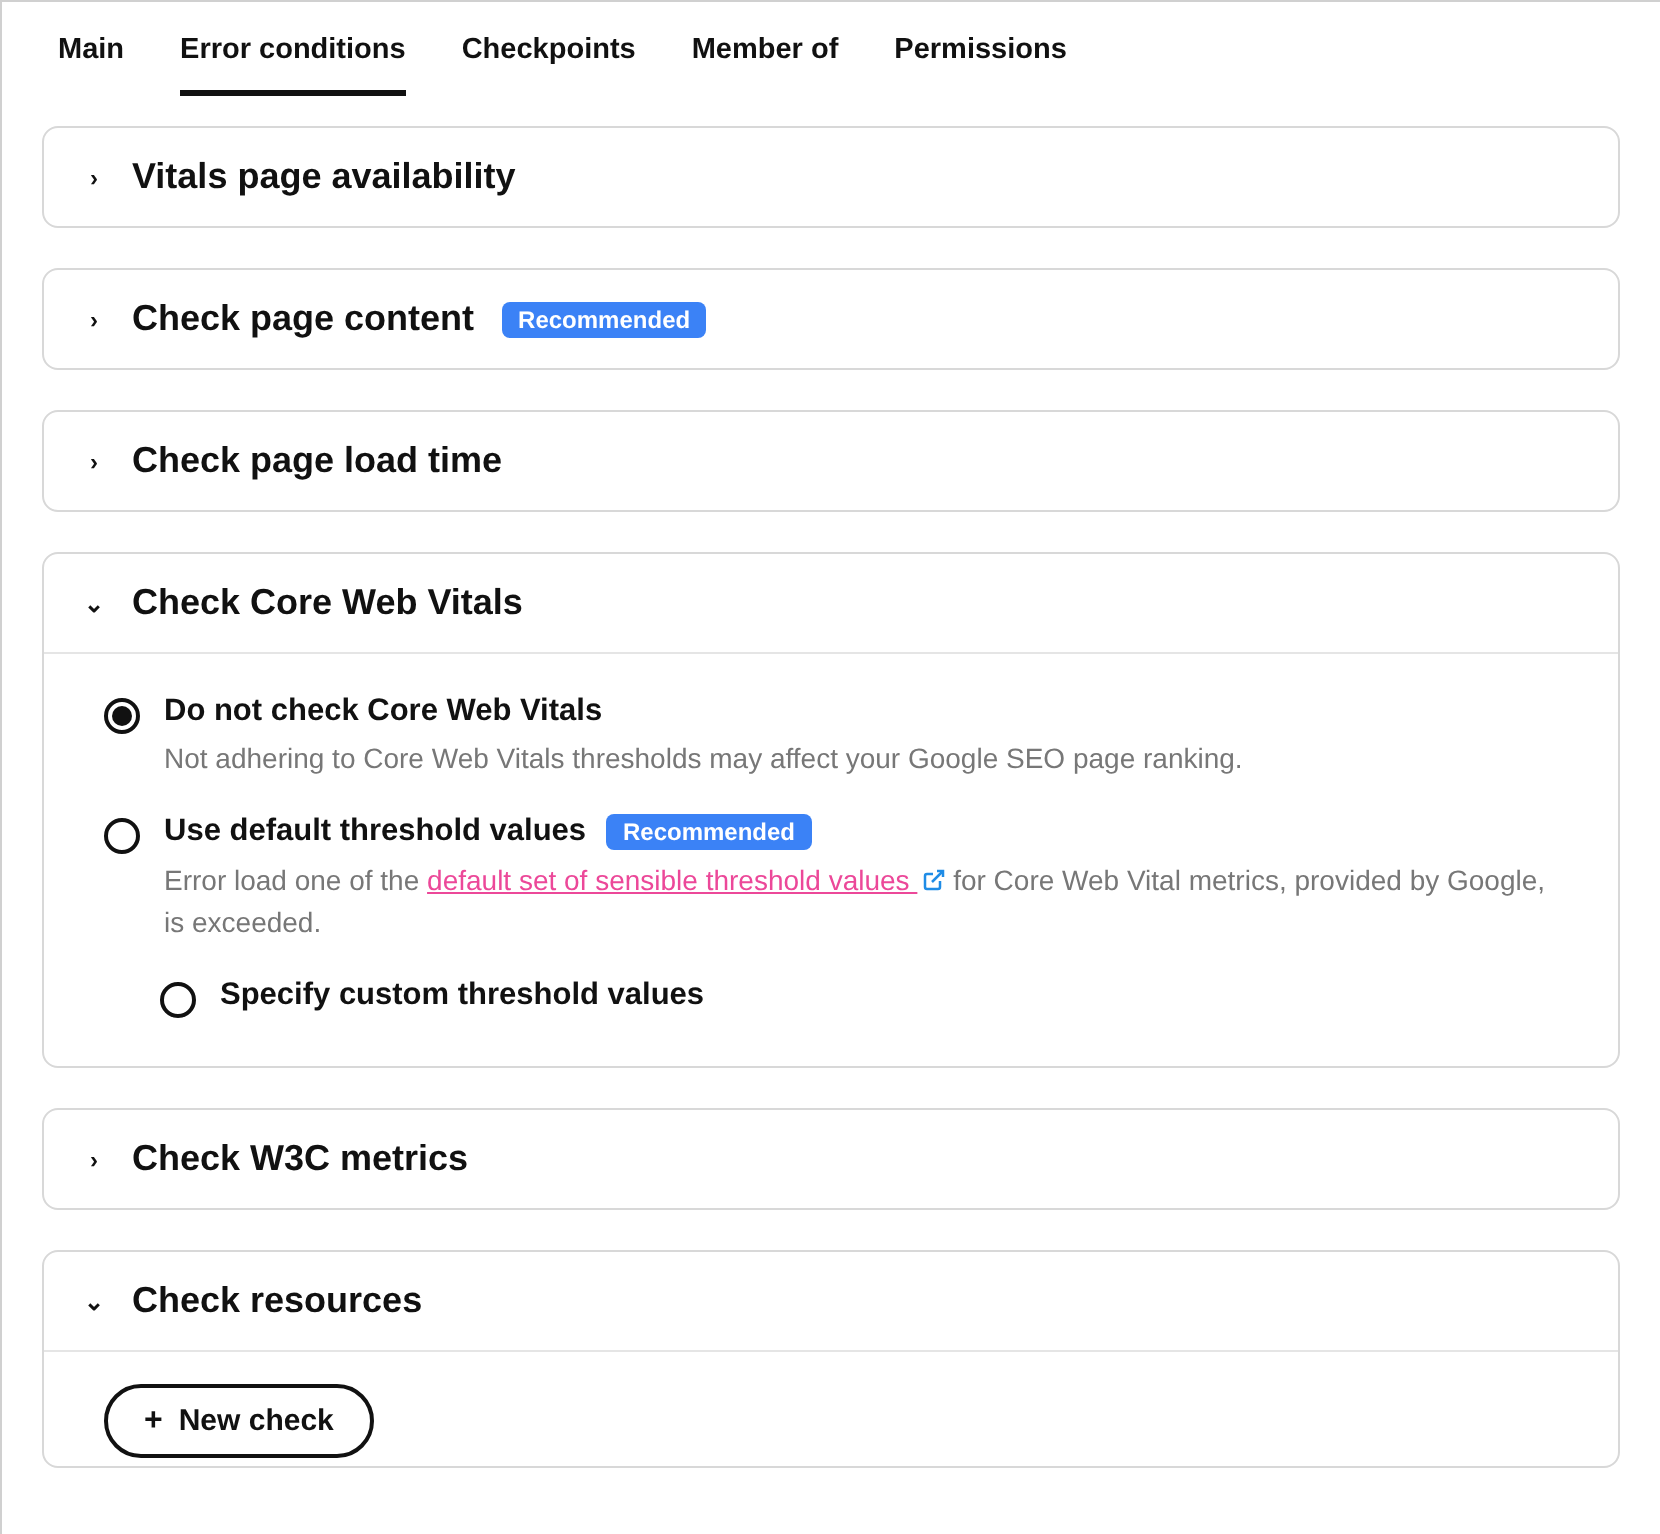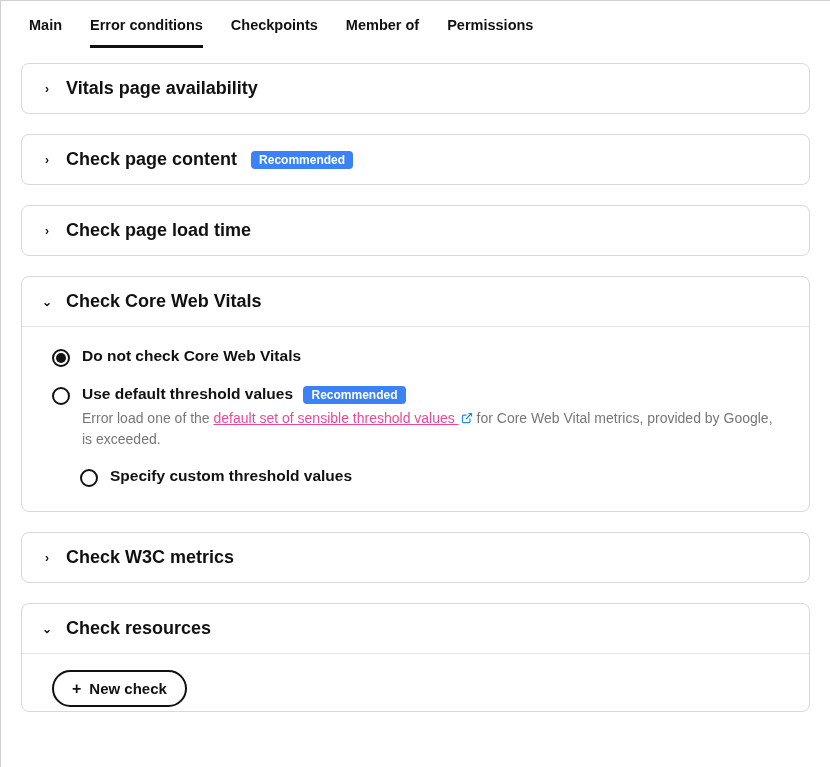--- a/index.html
+++ b/index.html
@@ -183,20 +183,21 @@
       <div class="panel-header">
         <span class="chev" style="transform:rotate(0deg);">⌄</span>
         <span class="panel-title">Check Core Web Vitals</span>
       </div>
       <div class="panel-body">
 
         <div class="radio-row">
           <div class="radio checked"></div>
           <div class="radio-content">
             <div class="radio-label">Do not check Core Web Vitals</div>
+            <div class="radio-desc">Not adhering to Core Web Vitals thresholds may affect your Google SEO page ranking.</div>
           </div>
         </div>
 
         <div class="radio-row">
           <div class="radio"></div>
           <div class="radio-content">
             <span class="radio-label">Use default threshold values</span>
             <span class="badge" style="margin-left:6px;">Recommended</span>
             <div class="radio-desc">
               <span>Error load one of the </span><span class="link"><span>default set of sensible threshold values </span><span class="ext-icon"><svg width="12" height="12" viewBox="0 0 24 24" fill="none" stroke="#1f8ce6" stroke-width="2.5">

